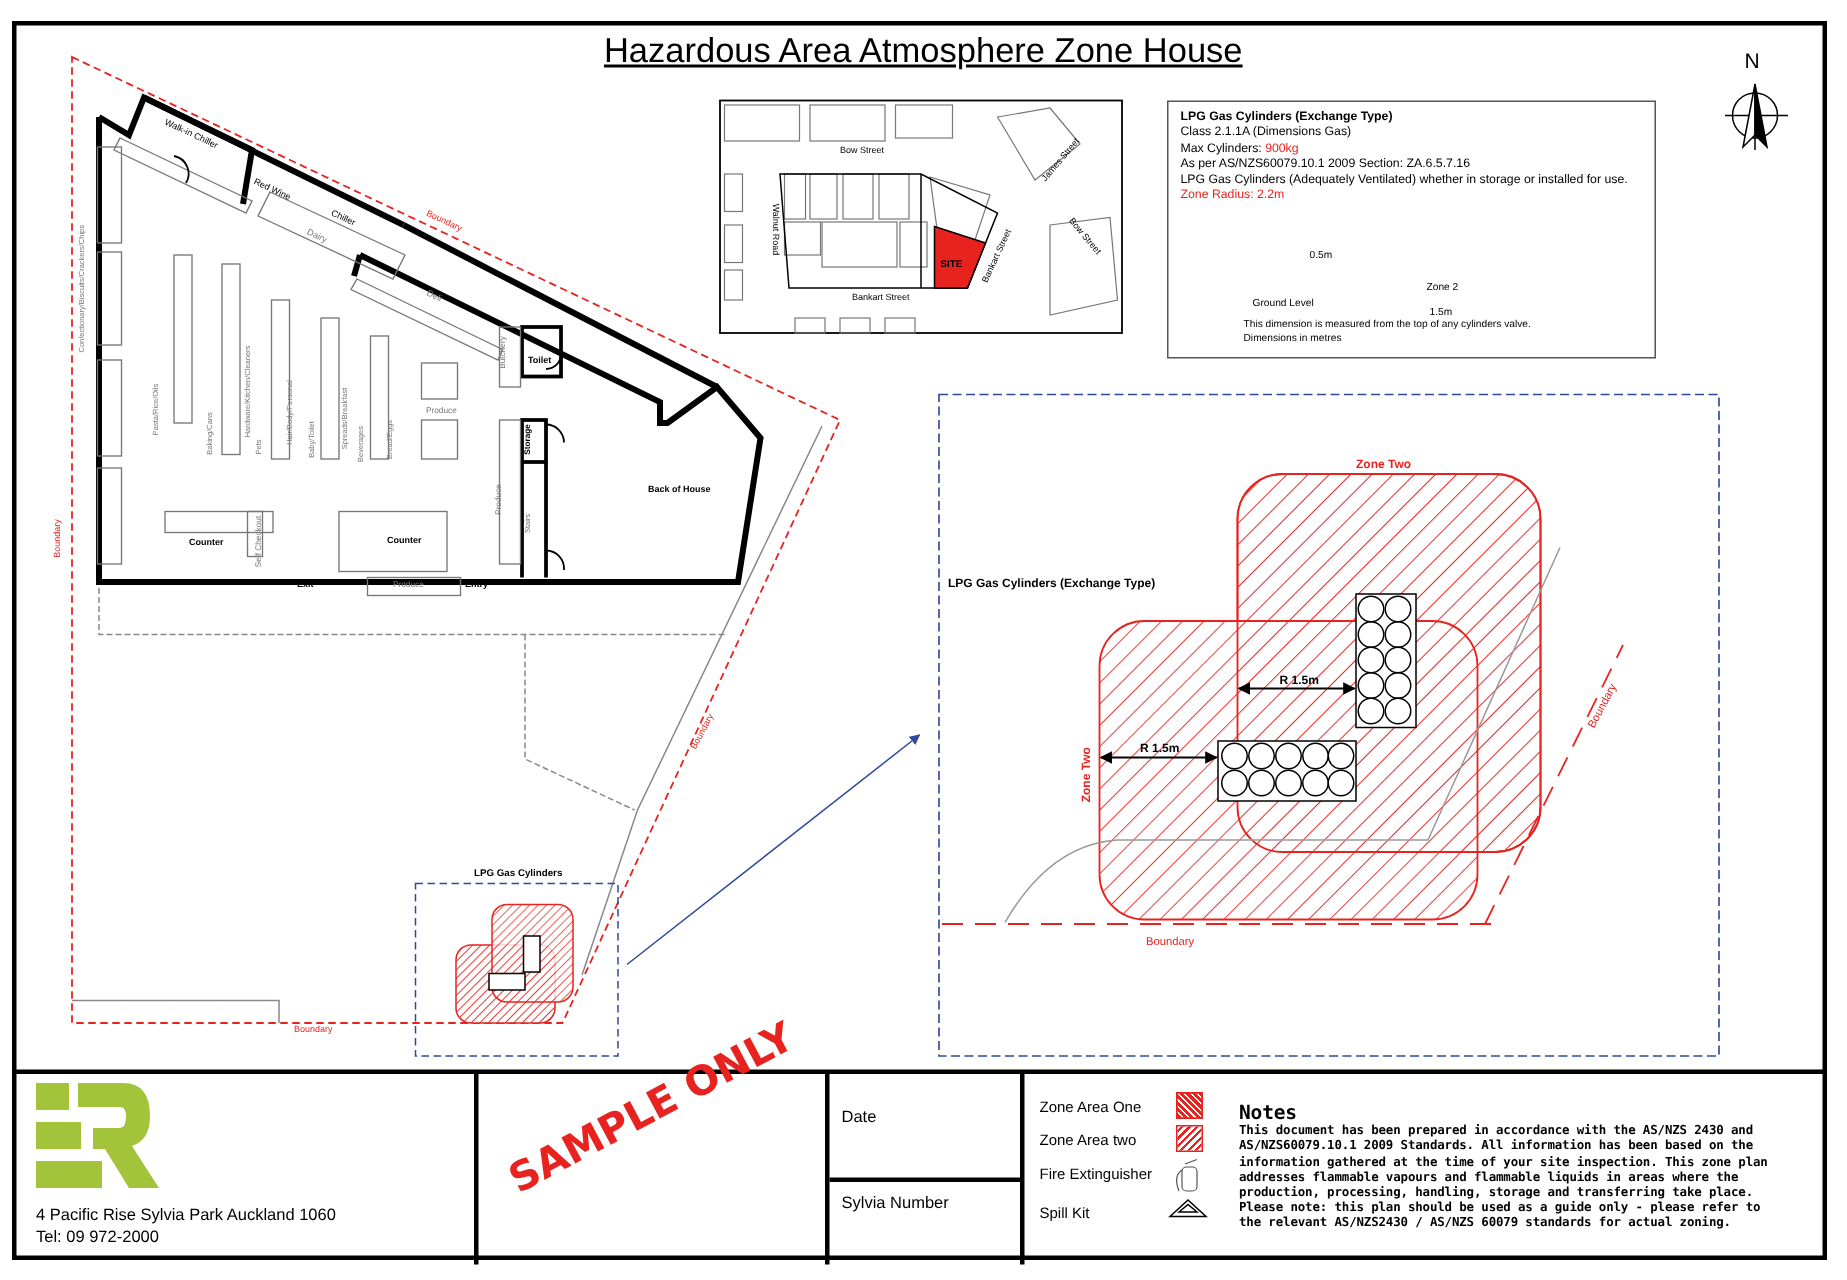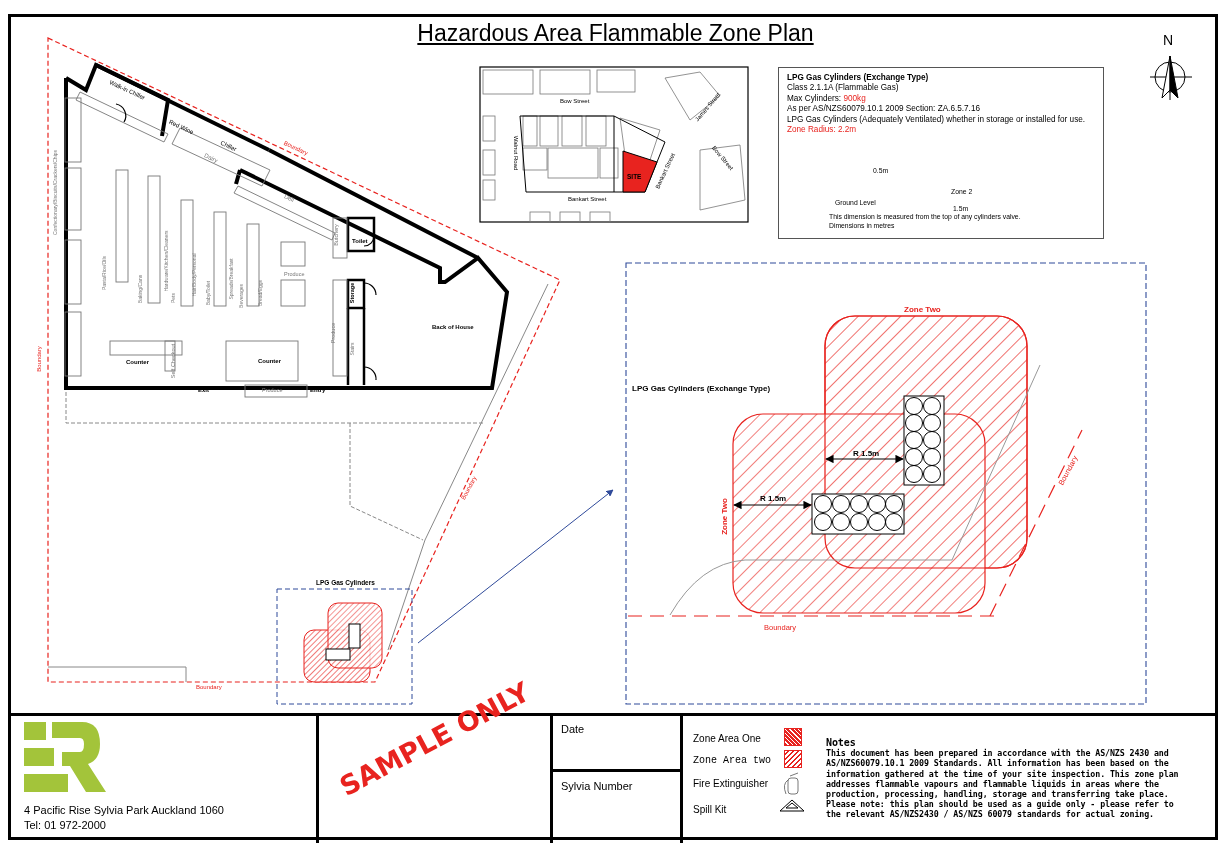--- a/index.html
+++ b/index.html
@@ -11,34 +11,34 @@
   .infobox .h { font-weight:bold; }
   .red { color:#e8231f; }
   .infobox .note { position:absolute; left:50px; top:144px; font-size:6.8px; line-height:9px; }
   .infobox .lbl { position:absolute; font-size:6.8px; }
   .footer { position:absolute; left:8px; top:713px; width:1210px; height:127px; border-top:3px solid #000; }
   .cell { position:absolute; top:0; bottom:0; border-right:3px solid #000; box-sizing:border-box; }
   .company { position:absolute; left:112px; top:25px; font-weight:bold; font-size:17.5px; line-height:17px; color:#3a3a3a; letter-spacing:0.5px; font-family:"DejaVu Sans", sans-serif; }
   .addr { position:absolute; left:16px; top:87px; font-size:11px; line-height:15px; }
   .sample { position:absolute; left:30px; top:55px; transform:rotate(-28deg); transform-origin:left bottom; color:#e8231f; font-weight:bold; font-size:27px; white-space:nowrap; font-family:"DejaVu Sans", sans-serif; }
   .dateblk { position:absolute; left:545px; top:0; width:130px; height:127px; border-right:3px solid #000; box-sizing:border-box; }
-  .dateblk .row { height:56px; border-bottom:3px solid #000; box-sizing:border-box; padding:7px 8px; font-size:11px; }
+  .dateblk .row { height:56px; border-bottom:3px solid #000; box-sizing:border-box; padding:7px 8px; font-size:11px;margin-top:16px; }
   .dateblk .row2 { padding:8px 8px; font-size:11px; }
   .legend-item { position:absolute; left:693px; font-size:10px; }
   .sw { position:absolute; left:784px; width:18px; height:18px; border:1px solid #e8231f; box-sizing:border-box; }
   .notes { position:absolute; left:826px; top:738px; width:360px; font-family:"DejaVu Sans Mono", monospace; font-size:8.3px; line-height:10.2px; font-weight:bold; letter-spacing:-0.1px;}
-  .notes .nh { font-size:10px; }
+  .notes .nh { font-size:13px; }
   .lbl { position:absolute; font-size:6.5px; white-space:nowrap; }
   .compass-n { position:absolute; left:1163px; top:32px; font-size:14px; }
 </style>
 </head>
 <body>
 
 <div class="sheet"></div>
-<div class="title">Hazardous Area Flammable Zone Plan</div>
+<div class="title">Hazardous Area Atmosphere Zone House</div>
 
 <svg class="main" width="1231" height="853" viewBox="0 0 1231 853">
   <defs>
     <pattern id="hatch" patternUnits="userSpaceOnUse" width="10" height="10" patternTransform="rotate(45)">
       <rect width="10" height="10" fill="#fff"></rect>
       <line x1="0" y1="0" x2="0" y2="10" stroke="#e8231f" stroke-width="1.3"></line>
     </pattern>
     <pattern id="hatchS" patternUnits="userSpaceOnUse" width="4" height="4" patternTransform="rotate(45)">
       <rect width="4" height="4" fill="#fff"></rect>
       <line x1="0" y1="0" x2="0" y2="4" stroke="#e8231f" stroke-width="1.2"></line>
@@ -268,21 +268,21 @@
 <div class="lbl" style="left:560px;top:98px;font-size:6px;">Bow Street</div>
 <div class="lbl" style="left:690px;top:104px;transform:rotate(-50deg);font-size:6px;">James Street</div>
 <div class="lbl" style="left:499px;top:150px;transform:rotate(90deg);font-size:6px;">Walnut Road</div>
 <div class="lbl" style="left:568px;top:196px;font-size:6px;">Bankart Street</div>
 <div class="lbl" style="left:646px;top:168px;transform:rotate(-65deg);font-size:6px;">Bankart Street</div>
 <div class="lbl" style="left:708px;top:155px;transform:rotate(50deg);font-size:6px;">Bow Street</div>
 <div class="lbl" style="left:627px;top:173px;font-size:6.5px;font-weight:bold;">SITE</div>
 
 <div class="infobox">
   <div class="h">LPG Gas Cylinders (Exchange Type)</div>
-  <div>Class 2.1.1A (Flammable Gas)</div>
+  <div>Class 2.1.1A (Dimensions Gas)</div>
   <div><span>Max Cylinders: </span><span class="red">900kg</span></div>
   <div>As per AS/NZS60079.10.1 2009 Section: ZA.6.5.7.16</div>
   <div>LPG Gas Cylinders (Adequately Ventilated) whether in storage or installed for use.</div>
   <div class="red">Zone Radius: 2.2m</div>
   <div class="lbl" style="left:94px;top:98px;">0.5m</div>
   <div class="lbl" style="left:172px;top:119px;">Zone 2</div>
   <div class="lbl" style="left:56px;top:130px;">Ground Level</div>
   <div class="lbl" style="left:174px;top:136px;">1.5m</div>
   <div class="note">
       <div>This dimension is measured from the top of any cylinders valve.</div>
@@ -297,34 +297,34 @@
 <div class="lbl" style="left:760px;top:494px;font-size:8px;font-weight:bold;">R 1.5m</div>
 <div class="lbl red" style="left:764px;top:623px;font-size:7.5px;">Boundary</div>
 <div class="lbl red" style="left:1052px;top:466px;transform:rotate(-62deg);font-size:7.5px;">Boundary</div>
 
 <div class="compass-n">N</div>
 
 <div class="footer">
   <div class="cell" style="left:0;width:311px;">
     <div class="addr">
         <div>4 Pacific Rise Sylvia Park Auckland 1060</div>
-        <div>Tel: 01 972-2000</div>
+        <div>Tel: 09 972-2000</div>
       </div>
   </div>
   <div class="cell" style="left:311px;width:234px;">
     <div class="sample">SAMPLE ONLY</div>
   </div>
   <div class="dateblk">
     <div class="row"><span>Date</span><div></div></div>
     <div class="row2"><span>Sylvia Number</span><div></div></div>
   </div>
 </div>
 
 <div class="legend-item" style="top:733px;">Zone Area One</div>
-<div class="legend-item" style="top:755px;font-family:Liberation Mono, monospace;">Zone Area two</div>
+<div class="legend-item" style="top:755px;">Zone Area two</div>
 <div class="legend-item" style="top:778px;">Fire Extinguisher</div>
 <div class="legend-item" style="top:804px;text-align:right;">Spill Kit</div>
 <div class="sw" style="top:728px;background:repeating-linear-gradient(45deg,#e8231f 0 2px,#fff 2px 3px),#e8231f;"></div>
 <div class="sw" style="top:750px;background:repeating-linear-gradient(-45deg,#fff 0 2px,#e8231f 2px 3.5px);"></div>
 
 <div class="notes">
   <div class="nh">Notes</div>
   <div>This document has been prepared in accordance with the AS/NZS 2430 and AS/NZS60079.10.1 2009 Standards. All information has been based on the information gathered at the time of your site inspection. This zone plan addresses flammable vapours and flammable liquids in areas where the production, processing, handling, storage and transferring take place. Please note: this plan should be used as a guide only - please refer to the relevant AS/NZS2430 / AS/NZS 60079 standards for actual zoning.</div>
 </div>
 

